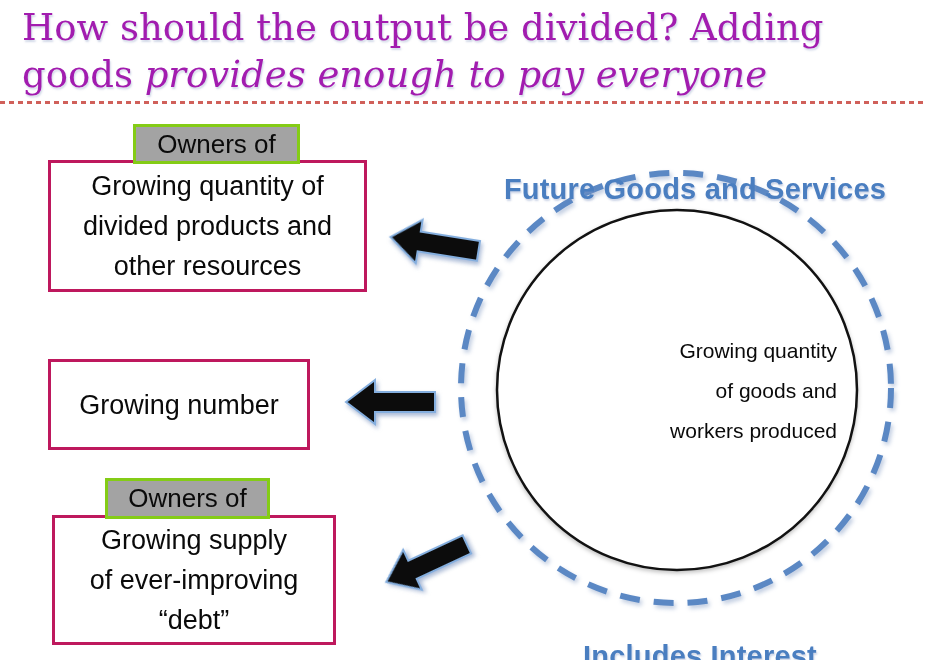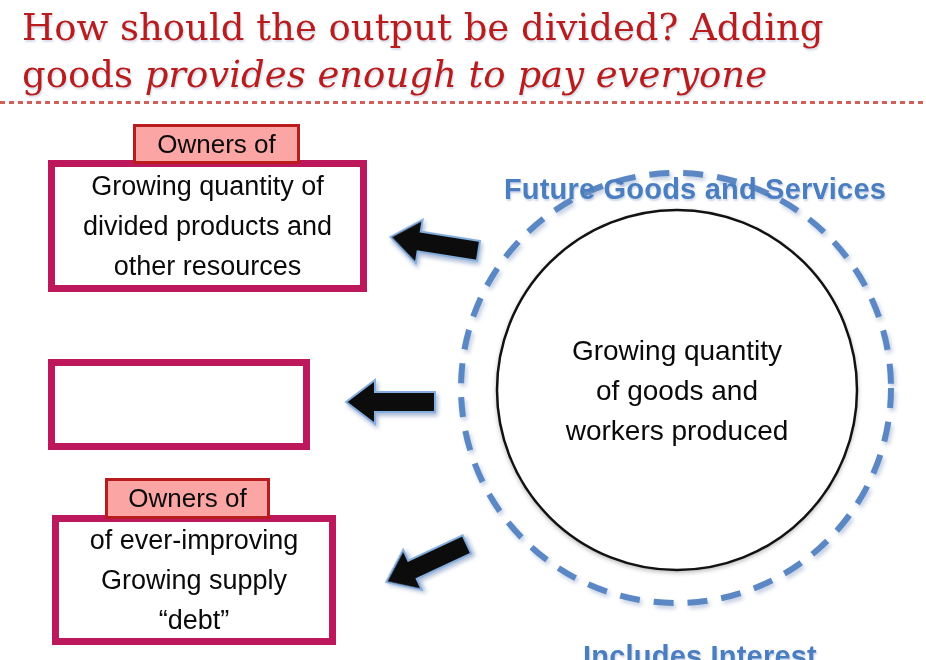--- a/index.html
+++ b/index.html
@@ -4,55 +4,55 @@
 <style>
   html,body{margin:0;padding:0;background:#888;}
   .slide{
     position:relative;width:926px;height:660px;background:#ffffff;
     overflow:hidden;font-family:"Liberation Sans",sans-serif;
   }
   
   .title{
     position:absolute;left:22px;top:4px;width:888px;
     font-family:"DejaVu Serif","Liberation Serif",serif;
-    font-size:37px;line-height:47px;color:#b91c1c;
+    font-size:37px;line-height:47px;color:#a21caf;
     text-shadow:1px 2px 2px rgba(125,145,190,.35);
   }
   .title-line2{white-space:pre-wrap;}
   .title-line2 em{font-weight:normal;font-style:italic;}
   .rule{
     position:absolute;left:0;top:101px;width:926px;height:3px;
     background:repeating-linear-gradient(to right,#d0605a 0 5px,transparent 5px 9px);
   }
   
   .shape-layer{position:absolute;left:0;top:0;width:926px;height:660px;}
   .dashed-ring{filter:drop-shadow(2px 3px 2px rgba(100,130,180,.4));}
   .solid-ring{filter:drop-shadow(0 2px 2px rgba(0,0,0,.25));}
   .block-arrow{filter:drop-shadow(2px 3px 2px rgba(100,130,180,.55));}
   
   .box{
-    position:absolute;background:#fff;border:7px solid #be185d;
+    position:absolute;background:#fff;border:3px solid #be185d;
     display:flex;flex-direction:column;justify-content:center;
     text-align:center;font-size:27px;line-height:40px;color:#0a0a0a;
     box-sizing:border-box;
   }
   .owner-tab{
-    position:absolute;background:#fca5a5;border:3px solid #b91c1c;
+    position:absolute;background:#a3a3a3;border:3px solid #84cc16;
     display:flex;align-items:center;justify-content:center;
     font-size:26px;color:#0a0a0a;box-sizing:border-box;z-index:3;
   }
   #box-energy {left:48px; top:160px;width:319px;height:132px;z-index:2;}
   #tab-energy {left:133px;top:124px;width:167px;height:40px;}
   #box-workers{left:48px; top:359px;width:262px;height:91px;}
   #tab-tools  {left:105px;top:478px;width:165px;height:41px;}
   #box-tools  {left:52px; top:515px;width:284px;height:130px;z-index:2;}
   
   .circle-text{
     position:absolute;left:517px;top:331px;width:320px;
-    text-align:center;font-size:28px;line-height:40px;color:#0a0a0a;z-index:2;
+    text-align:right;font-size:21px;line-height:40px;color:#0a0a0a;z-index:2;
   }
   .blue-label{
     position:absolute;text-align:center;font-size:29px;font-weight:600;
     color:#4a7ec0;z-index:2;letter-spacing:.2px;
     text-shadow:1px 2px 2px rgba(130,150,195,.4);
     margin-top:40px;
   }
   #label-future  {left:475px;top:133px;width:440px;}
   #label-includes{left:480px;top:600px;width:440px;}
 </style>
@@ -84,28 +84,29 @@
   <div class="owner-tab" id="tab-energy">
     <span>Owners of</span>
   </div>
   <div class="box" id="box-energy">
     <div>Growing quantity of</div>
     <div>divided products and</div>
     <div>other resources</div>
   </div>
 
   <div class="box" id="box-workers">
+    <div>Growing number</div>
   </div>
 
   <div class="owner-tab" id="tab-tools">
     <span>Owners of</span>
   </div>
   <div class="box" id="box-tools">
+    <div>Growing supply</div>
     <div>of ever-improving</div>
-    <div>Growing supply</div>
     <div>“debt”</div>
   </div>
 
   <div class="blue-label" id="label-future">Future Goods and Services</div>
 
   <div class="circle-text">
     <div>Growing quantity</div>
     <div>of goods and</div>
     <div>workers produced</div>
   </div>

